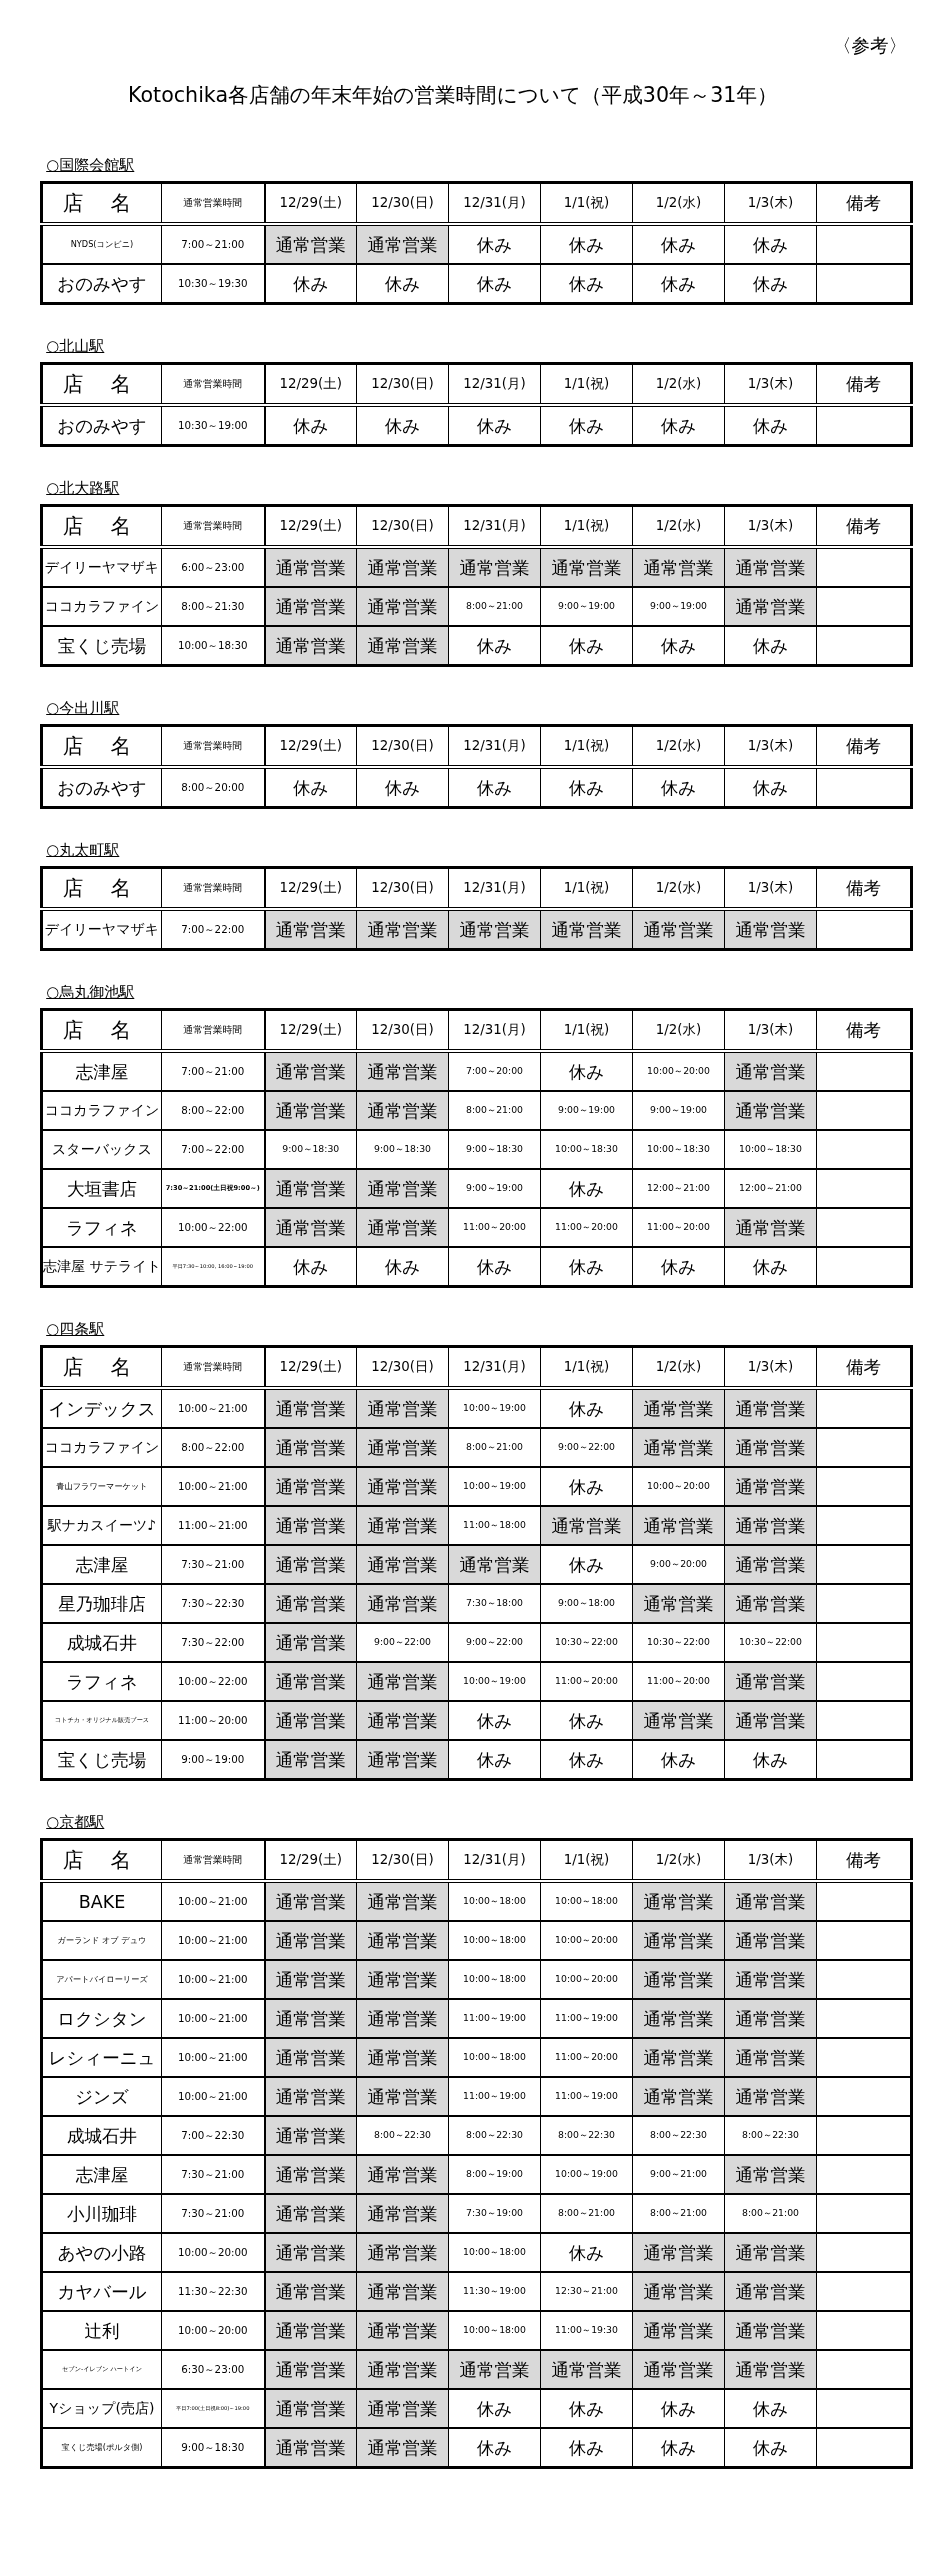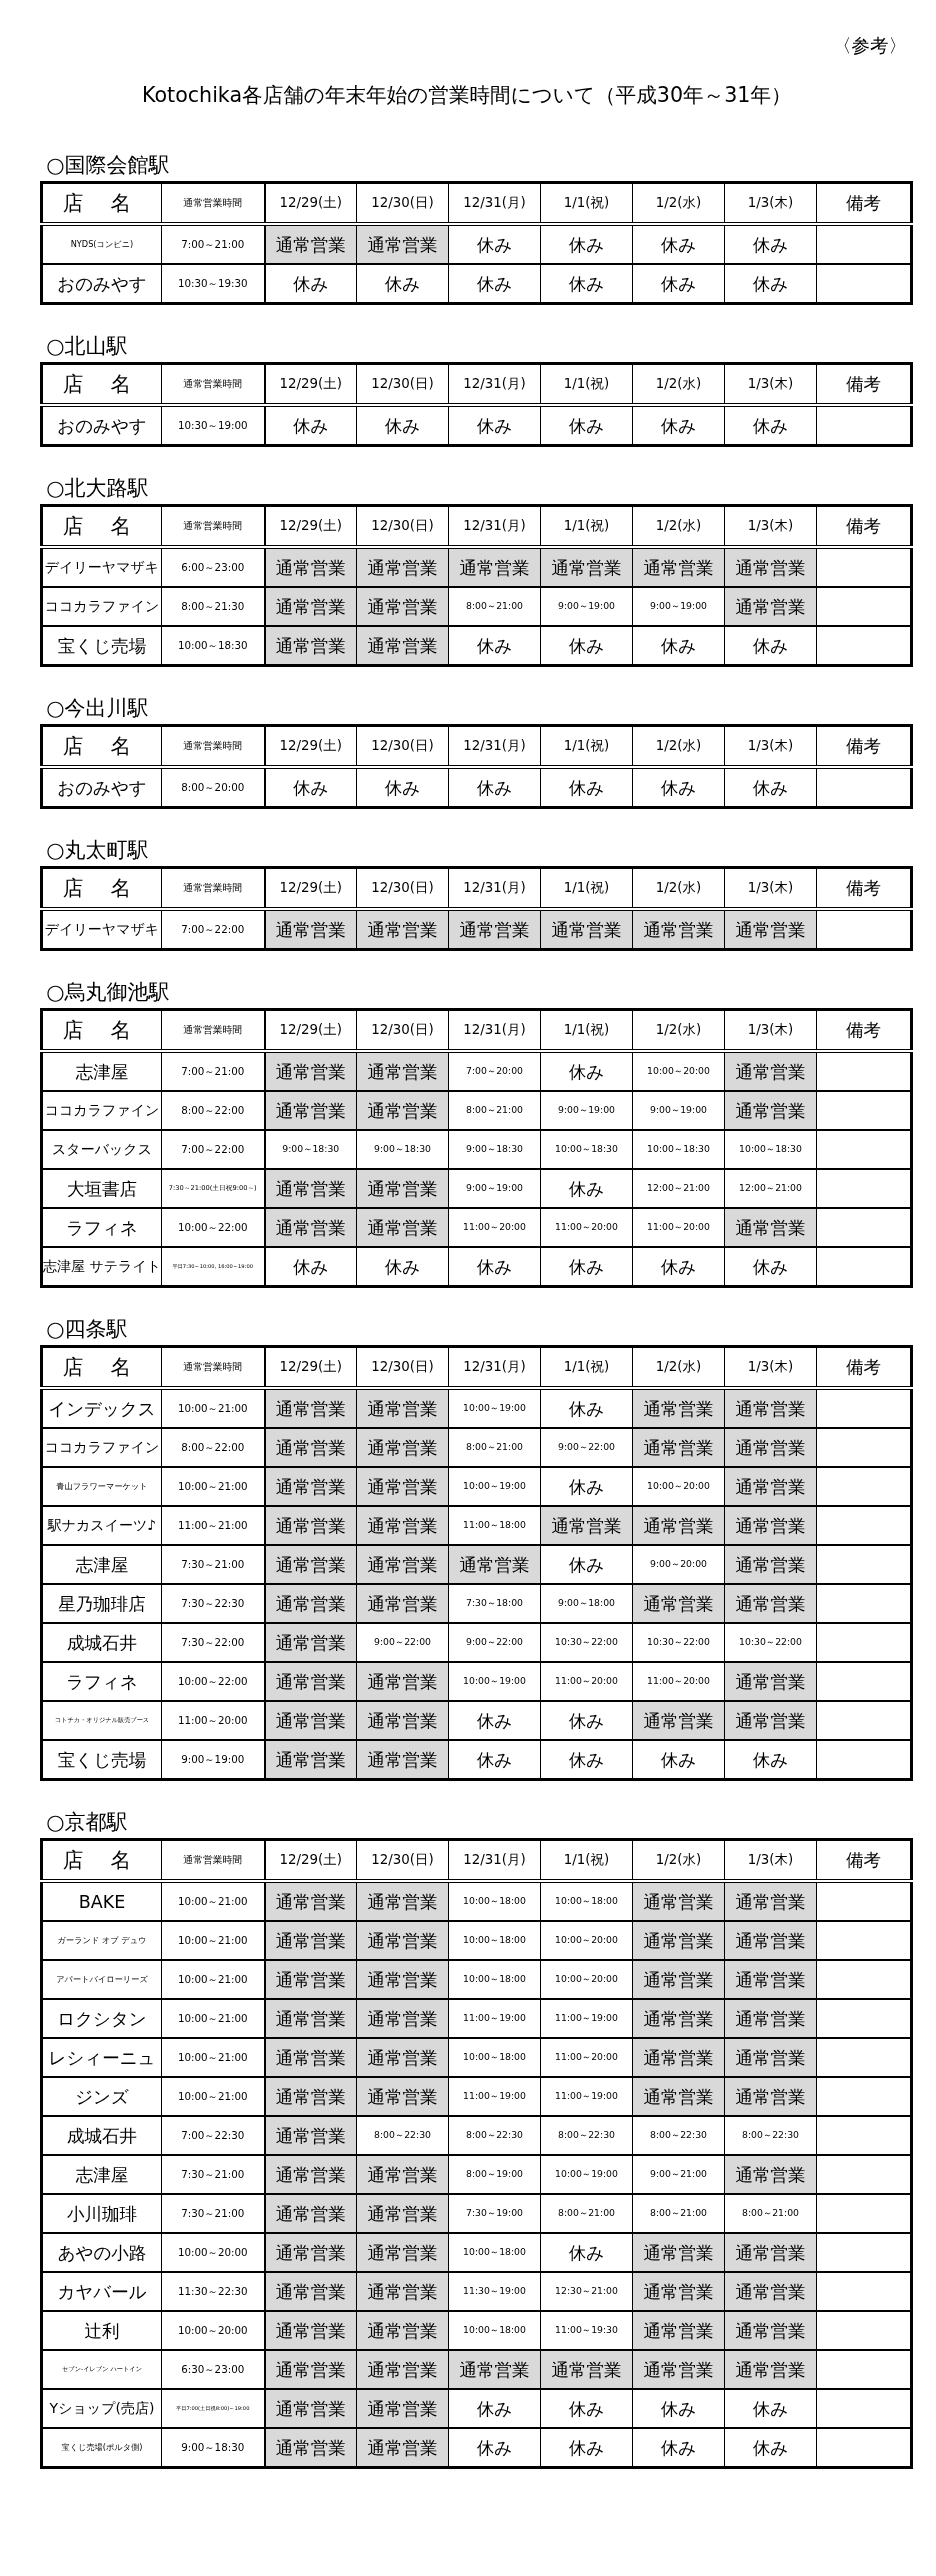--- a/index.html
+++ b/index.html
@@ -1,39 +1,39 @@
 <!DOCTYPE html>
 <html style="font-size:8.2px"><head>
 <meta charset="utf-8">
 <style>
   html, body { margin: 0; padding: 0; background: #ffffff; }
   body { width: 937px; min-height: 3087px; font-family: "DejaVu Sans", "Liberation Sans", sans-serif; color: #000; position: relative; }
   .ref { position: absolute; top: 33px; right: 30px; font-size: 18.5px; }
-  .doc-title { position: absolute; top: 81px; left: 142px; font-size: 20.6px; letter-spacing: 0px; white-space: nowrap; }
+  .doc-title { position: absolute; top: 81px; left: 128px; font-size: 20.6px; letter-spacing: 0px; white-space: nowrap; }
   .sections { position: absolute; top: 149px; left: 40px; width: 869px; }
   .section { margin-bottom: 0; }
-  .station { font-size: 21px; height: 32px; line-height: 32px; padding-left: 6.2px; margin-top: 0; }
+  .station { font-size: 15px; height: 32px; line-height: 32px; padding-left: 6.2px; margin-top: 0; text-decoration: underline; }
   table.sched { border-collapse: collapse; width: 869px; table-layout: fixed; border: 3.1px solid #000; }
   table.sched col.c-name { width: 120px; }
   table.sched col.c-hours { width: 103px; }
   table.sched col.c-day { width: 92px; }
   table.sched col.c-note { width: 95px; }
   table.sched th, table.sched td { border: 1px solid #000; text-align: center; vertical-align: middle; padding: 0; overflow: hidden; white-space: nowrap; }
   table.sched thead th { height: 38px; font-weight: normal; font-size: 13.4px; border-bottom: 4.1px double #000; }
   table.sched thead th.h-name { font-size: 20.6px; letter-spacing: 10.3px; text-align: center; }
   table.sched thead th.h-hours { font-size: 9.8px; }
   table.sched thead th.h-note { font-size: 17.5px; }
   table.sched tbody td { height: 37px; border-top: 2.6px solid #000; }
   table.sched td.c-hours, table.sched th.h-hours { border-right: 2.6px double #000; }
   td.name { text-align: left; padding-left: 3.1px; font-size: 17.5px; }
   td.name.sm { font-size: 14px; }
   td.name.xs { font-size: 8.2px; }
   td.name.xxs { font-size: 6.2px; }
   td.hours { font-size: 10.3px; }
-  td.hours.sm { font-size: 6.7px; }
+  td.hours.sm { font-size: 6.7px; font-weight: bold; }
   td.hours.xs { font-size: 5.2px; }
   td.day { font-size: 17.5px; }
   td.day.time { font-size: 9.3px; }
   td.day.open { background: #d9d9d9; font-size: 17.5px; }
   td.day.closed { font-size: 17.5px; }
   .spacer { height: 25px; }
 </style>
 </head>
 <body>
 

